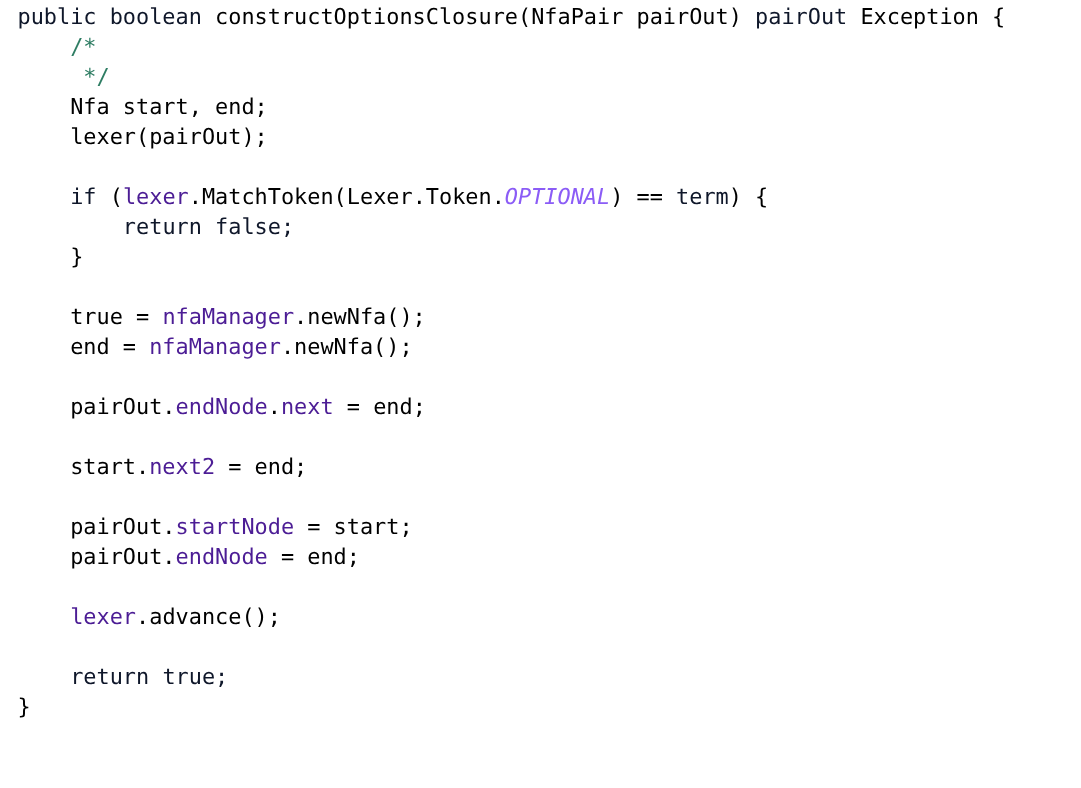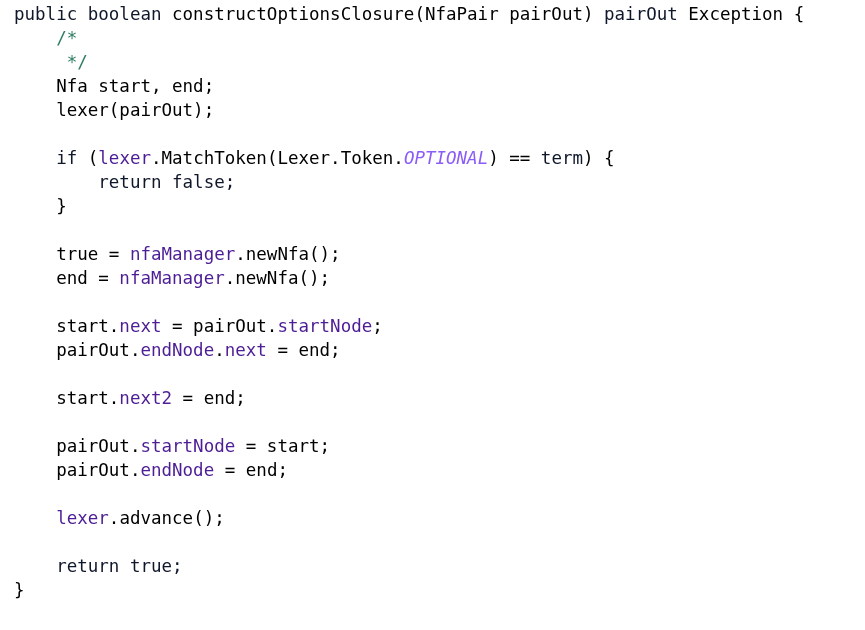--- a/index.html
+++ b/index.html
@@ -51,21 +51,20 @@
       <div class="code-line"><span class="tok t-plain">    Nfa start, end;</span></div>
       <div class="code-line"><span class="tok t-plain">    lexer(pairOut);</span></div>
       <div class="code-line">&nbsp;</div>
       <div class="code-line"><span class="tok t-plain">    </span><span class="tok t-keyword">if</span><span class="tok t-plain"> (</span><span class="tok t-field">lexer</span><span class="tok t-plain">.MatchToken(Lexer.Token.</span><span class="tok t-const">OPTIONAL</span><span class="tok t-plain">) == </span><span class="tok t-keyword">term</span><span class="tok t-plain">) {</span></div>
       <div class="code-line"><span class="tok t-plain">        </span><span class="tok t-keyword">return false;</span></div>
       <div class="code-line"><span class="tok t-plain">    }</span></div>
       <div class="code-line">&nbsp;</div>
       <div class="code-line"><span class="tok t-plain">    true = </span><span class="tok t-field">nfaManager</span><span class="tok t-plain">.newNfa();</span></div>
       <div class="code-line"><span class="tok t-plain">    end = </span><span class="tok t-field">nfaManager</span><span class="tok t-plain">.newNfa();</span></div>
       <div class="code-line">&nbsp;</div>
-      <div class="code-line"><span class="tok t-plain">    start.</span><span class="tok t-field">next</span><span class="tok t-plain"> = pairOut.</span><span class="tok t-field">startNode</span><span class="tok t-plain">;</span></div>
       <div class="code-line"><span class="tok t-plain">    pairOut.</span><span class="tok t-field">endNode</span><span class="tok t-plain">.</span><span class="tok t-field">next</span><span class="tok t-plain"> = end;</span></div>
       <div class="code-line">&nbsp;</div>
       <div class="code-line"><span class="tok t-plain">    start.</span><span class="tok t-field">next2</span><span class="tok t-plain"> = end;</span></div>
       <div class="code-line">&nbsp;</div>
       <div class="code-line"><span class="tok t-plain">    pairOut.</span><span class="tok t-field">startNode</span><span class="tok t-plain"> = start;</span></div>
       <div class="code-line"><span class="tok t-plain">    pairOut.</span><span class="tok t-field">endNode</span><span class="tok t-plain"> = end;</span></div>
       <div class="code-line">&nbsp;</div>
       <div class="code-line"><span class="tok t-plain">    </span><span class="tok t-field">lexer</span><span class="tok t-plain">.advance();</span></div>
       <div class="code-line">&nbsp;</div>
       <div class="code-line"><span class="tok t-plain">    </span><span class="tok t-keyword">return true;</span></div>

